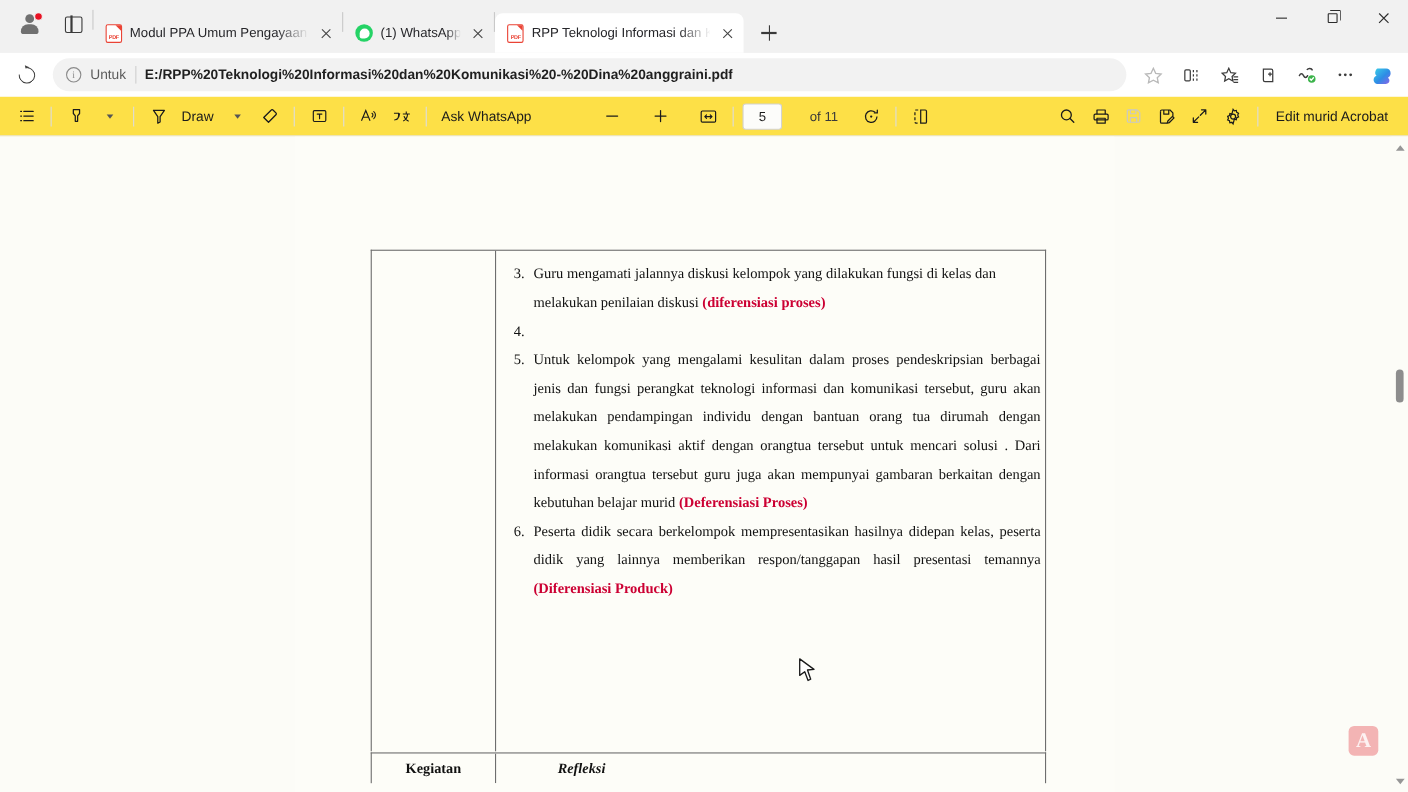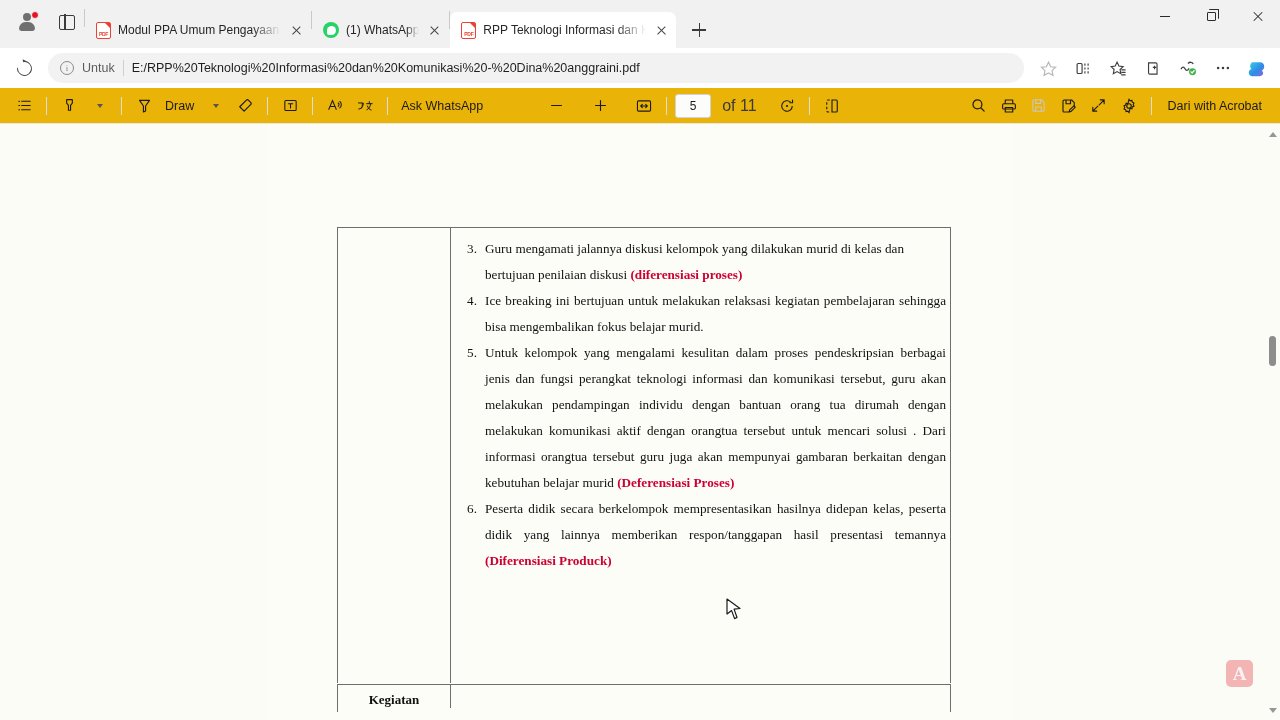--- a/index.html
+++ b/index.html
@@ -95,41 +95,41 @@
   .reload-ico { width: 15px; height: 15px; border: 1.5px solid #444; border-radius: 50%; border-top-color: transparent; transform: rotate(-40deg); position: relative; }
   .reload-ico:after { content:""; position: absolute; right: -1px; top: -1px; border-width: 3.5px 0 0 4px; border-style: solid; border-color: transparent transparent transparent #444; transform: rotate(28deg); }
 
   .omnibox {
     flex: 1; height: 30px; background: #f2f2f2; border-radius: 15px;
     display: flex; align-items: center; padding: 0 12px; gap: 8px; margin: 0 6px;
   }
   .info-ico { width: 14px; height: 14px; border: 1.2px solid #8a8a8a; border-radius: 50%; color: #8a8a8a; font-size: 9px; display:flex; align-items:center; justify-content:center; font-family: "Liberation Serif", serif; flex: 0 0 14px; }
   .file-label { font-size: 12.5px; color: #5c5c5c; }
   .omni-sep { width: 1px; height: 16px; background: #cfcfcf; }
-  .url-text { font-size: 12.5px; color: #1f1f1f; white-space: nowrap; overflow: hidden; }
+  .url-text { font-size: 12.5px; color: #1f1f1f; white-space: nowrap; overflow: hidden; font-weight: bold; }
 
   .ab-icons { display: flex; align-items: center; gap: 3px; }
   .ab-btn { width: 32px; height: 32px; border-radius: 5px; display: flex; align-items: center; justify-content: center; flex: 0 0 32px; }
   .copilot-btn { width: 30px; height: 30px; border-radius: 50%; display:flex; align-items:center; justify-content:center; }
 
   
   .pdftoolbar {
-    height: 36px; background: #eab308; display: flex; align-items: center;
+    height: 36px; background: #fde047; display: flex; align-items: center;
     padding: 0 10px; gap: 2px; border-bottom: 1px solid #e6e6e6;
   }
   .pt-btn { height: 28px; min-width: 28px; border-radius: 4px; display: flex; align-items: center; justify-content: center; padding: 0 4px; color: #1b1b1b; }
   .pt-label { font-size: 12.5px; color: #1b1b1b; padding: 0 5px; }
   .pt-sep { width: 1px; height: 18px; background: #dcdcdc; margin: 0 6px; }
   .caret { width: 0; height: 0; border-left: 3.5px solid transparent; border-right: 3.5px solid transparent; border-top: 4px solid #555; margin-left: 2px; }
   .pagebox {
     width: 36px; height: 24px; border: 1px solid #d2d2d2; border-radius: 3px;
     background: #fcfcfa; font-size: 12px; color: #1b1b1b;
     display: flex; align-items: center; justify-content: center;
   }
-  .ofpages { font-size: 16px; color: #3a3a3a; margin-left: 9px; }
+  .ofpages { font-size: 12px; color: #3a3a3a; margin-left: 23px; }
   .pt-right { margin-left: auto; display: flex; align-items: center; gap: 2px; }
   .acrobat-label { font-size: 12.5px; color: #1b1b1b; padding: 0 8px; }
 
   
   .viewport { flex: 1; background: #fcfcf7; position: relative; overflow: hidden; }
   .pdfpage {
     position: absolute; left: 268px; top: 0; width: 745px; min-height: 700px;
     background: #fdfdf8;
   }
   .doc-table {
@@ -137,21 +137,20 @@
     border: 1.1px solid #6e6e6e; border-bottom: none;
     display: flex;
   }
   .col-left { width: 113px; border-right: 1.1px solid #6e6e6e; min-height: 455px; }
   .col-right { flex: 1; padding: 8px 4px 18px 10px; }
 
   .doc-table-2 {
     position: absolute; left: 69px; top: 560px; width: 614px;
     border: 1.1px solid #6e6e6e; border-bottom: none; display: flex; height: 28px;
     overflow: hidden;
-    flex-direction: column;
   }
   .col-left-2 { width: 113px; border-right: 1.1px solid #6e6e6e; padding-top: 5px; text-align:center; }
   .col-right-2 { flex: 1; padding: 5px 0 0 56px; font-style: italic; }
   .cut-text { font-family: "Liberation Serif", serif; font-size: 13px; font-weight: 700; color: #111; white-space: nowrap; }
 
   ol.items { list-style: none; }
   ol.items > li {
     display: flex; gap: 8px;
     font-family: "Liberation Serif", serif;
     font-size: 13.2px; color: #111; line-height: 26px;
@@ -438,41 +437,40 @@
           <path d="M20 4l-7 7M20 4h-5.5M20 4v5.5M4 20l7-7M4 20h5.5M4 20v-5.5"></path>
         </svg>
       </div>
       <div class="pt-btn">
         <svg width="18" height="18" viewBox="0 0 24 24" fill="none" stroke="#1b1b1b" stroke-width="1.5">
           <circle cx="12" cy="12" r="3"></circle>
           <path d="M12 3.2l1.5 1.9 2.4-.6.5 2.4 2.2 1-1 2.2 1 2.2-2.2 1-.5 2.4-2.4-.6L12 20.8l-1.5-1.9-2.4.6-.5-2.4-2.2-1 1-2.2-1-2.2 2.2-1 .5-2.4 2.4.6z"></path>
         </svg>
       </div>
       <div class="pt-sep"></div>
-      <div class="acrobat-label">Dari with Acrobat</div>
+      <div class="acrobat-label">Edit murid Acrobat</div>
     </div>
   </div>
 
   <div class="viewport">
     <div class="pdfpage">
 
       <div class="doc-table">
         <div class="col-left"></div>
         <div class="col-right">
           <ol class="items">
 
             <li>
               <span class="num">3.</span>
-              <span class="body-txt"><span>Guru mengamati jalannya diskusi kelompok yang dilakukan murid di kelas dan bertujuan penilaian diskusi </span><span class="hl">(diferensiasi proses)</span></span>
+              <span class="body-txt"><span>Guru mengamati jalannya diskusi kelompok yang dilakukan fungsi di kelas dan melakukan penilaian diskusi </span><span class="hl">(diferensiasi proses)</span></span>
             </li>
 
             <li>
               <span class="num">4.</span>
               <span class="body-txt">
-                <span class="sub just">Ice breaking ini bertujuan untuk melakukan relaksasi kegiatan pembelajaran sehingga bisa mengembalikan fokus belajar murid.</span>
               </span>
             </li>
 
             <li>
               <span class="num">5.</span>
               <span class="body-txt just"><span>Untuk kelompok yang mengalami kesulitan dalam proses pendeskripsian berbagai jenis dan fungsi perangkat teknologi informasi dan komunikasi tersebut, guru akan melakukan pendampingan individu dengan bantuan orang tua dirumah dengan melakukan komunikasi aktif dengan orangtua tersebut untuk mencari solusi . Dari informasi orangtua tersebut guru juga akan mempunyai gambaran berkaitan dengan kebutuhan belajar murid </span><span class="hl">(Deferensiasi Proses)</span></span>
             </li>
 
             <li>
               <span class="num">6.</span>

